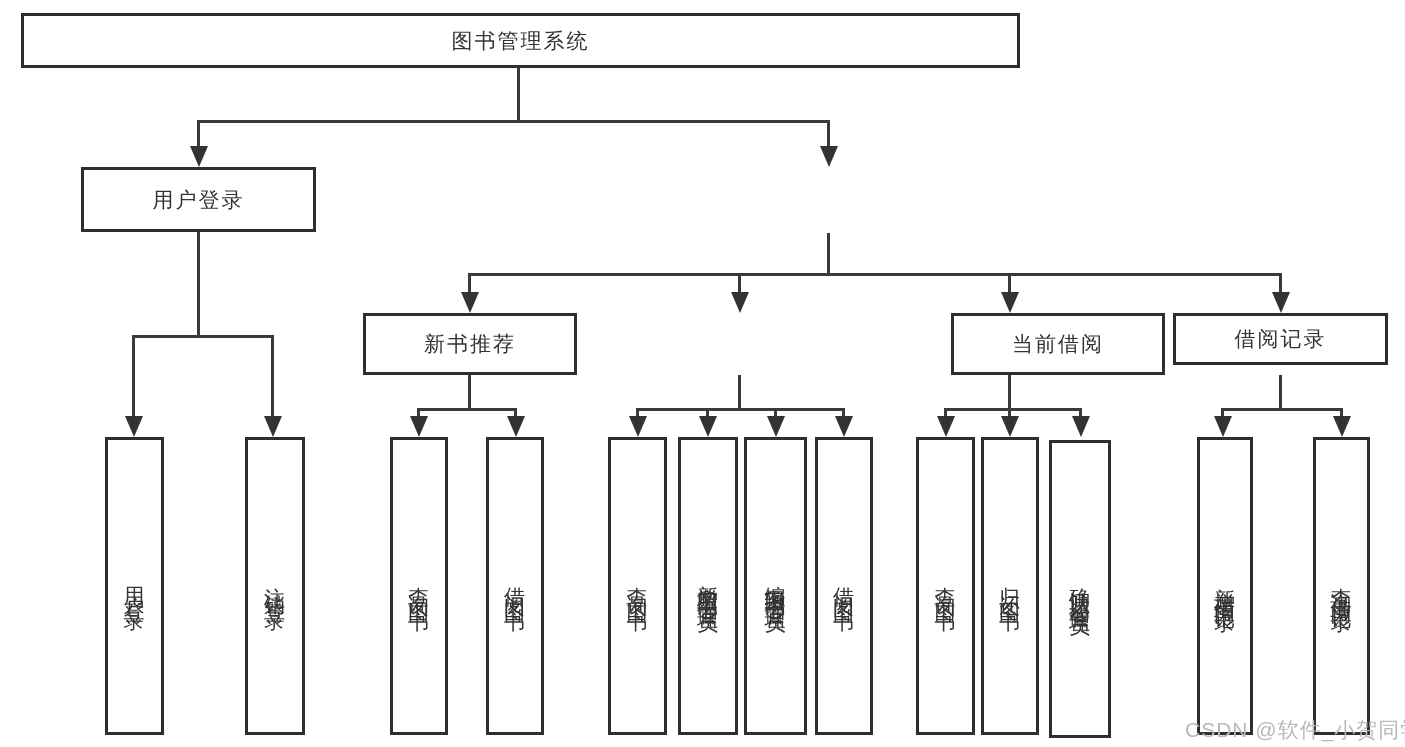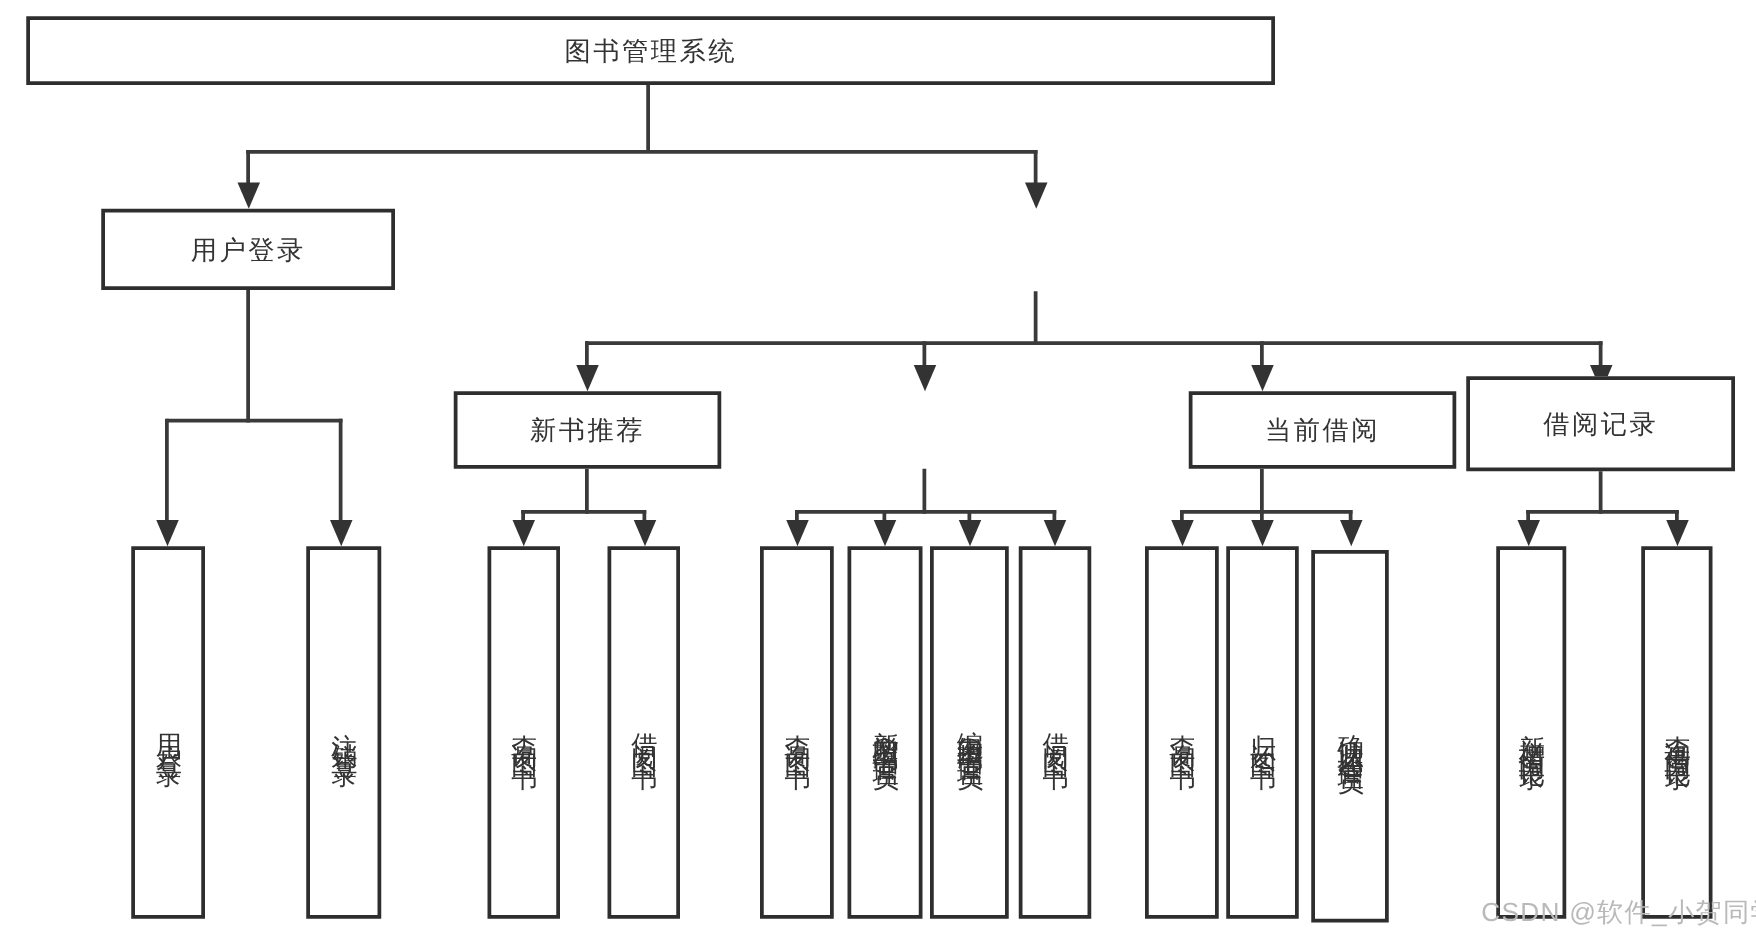--- a/index.html
+++ b/index.html
@@ -92,21 +92,21 @@
   <div class="arrow" style="left:1001px; top:292px;"></div>
   <div class="vline" style="left:1279px; top:273px; height:22px;"></div>
   <div class="arrow" style="left:1272px; top:292px;"></div>
 
   <div class="node" style="left:363px; top:313px; width:214px; height:62px;">
     <span>新书推荐</span>
   </div>
   <div class="node" style="left:903px; top:313px; width:214px; height:62px;margin-left:48px;">
     <span>当前借阅</span>
   </div>
-  <div class="node" style="left:1173px; top:301px; width:215px; height:76px;">
+  <div class="node" style="left:1173px; top:313px; width:215px; height:52px;">
     <span>借阅记录</span>
   </div>
 
   <div class="vline" style="left:468px; top:375px; height:36px;"></div>
   <div class="hline" style="left:417px; top:408px; width:100px;"></div>
   <div class="vline" style="left:417px; top:408px; height:12px;"></div>
   <div class="arrow" style="left:410px; top:416px;"></div>
   <div class="vline" style="left:514px; top:408px; height:12px;"></div>
   <div class="arrow" style="left:507px; top:416px;"></div>
 

